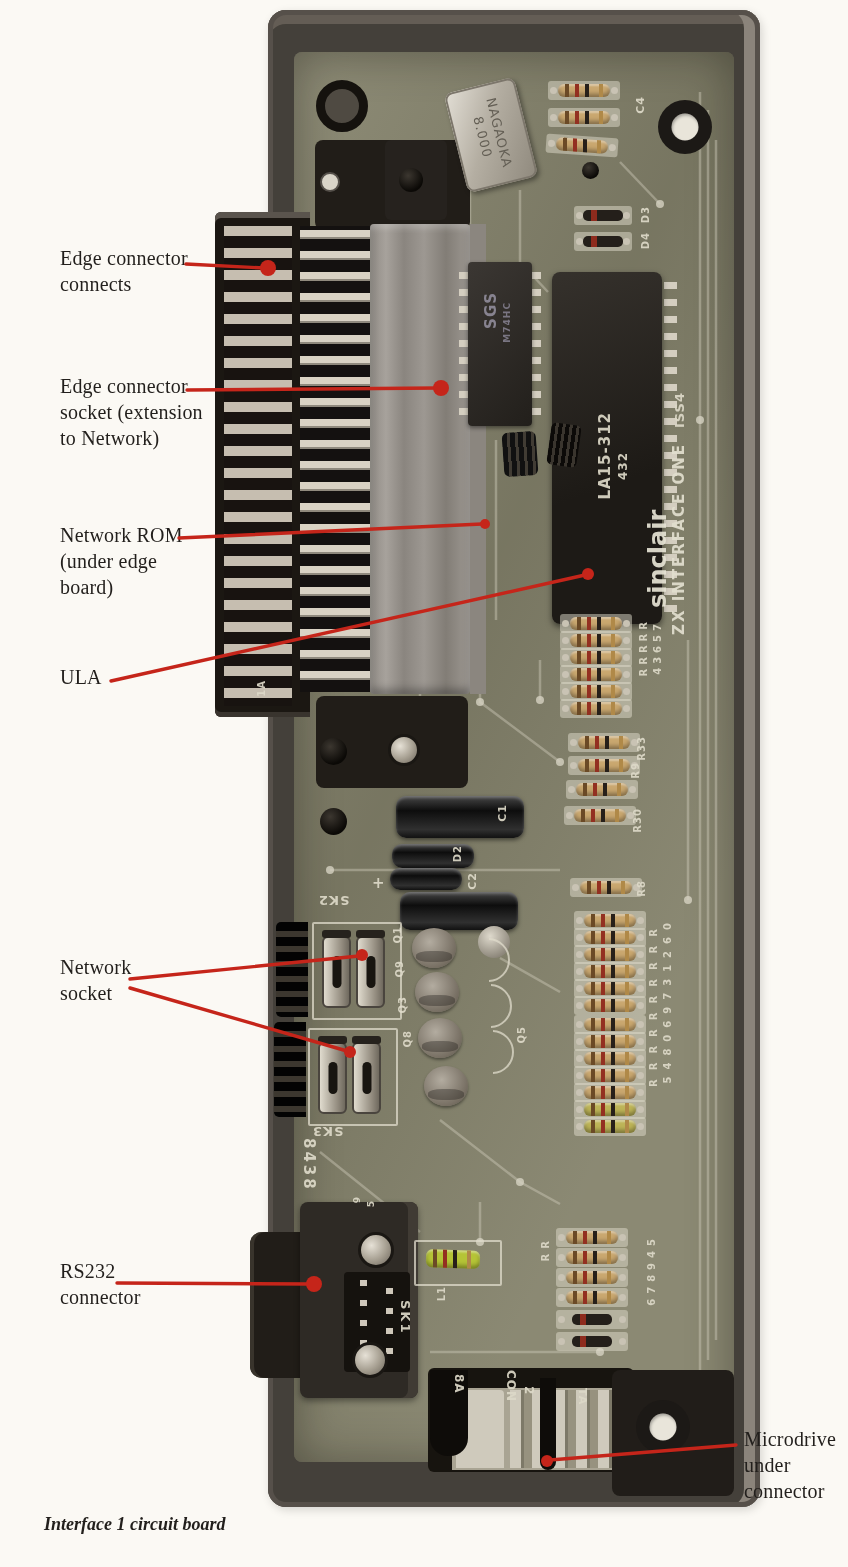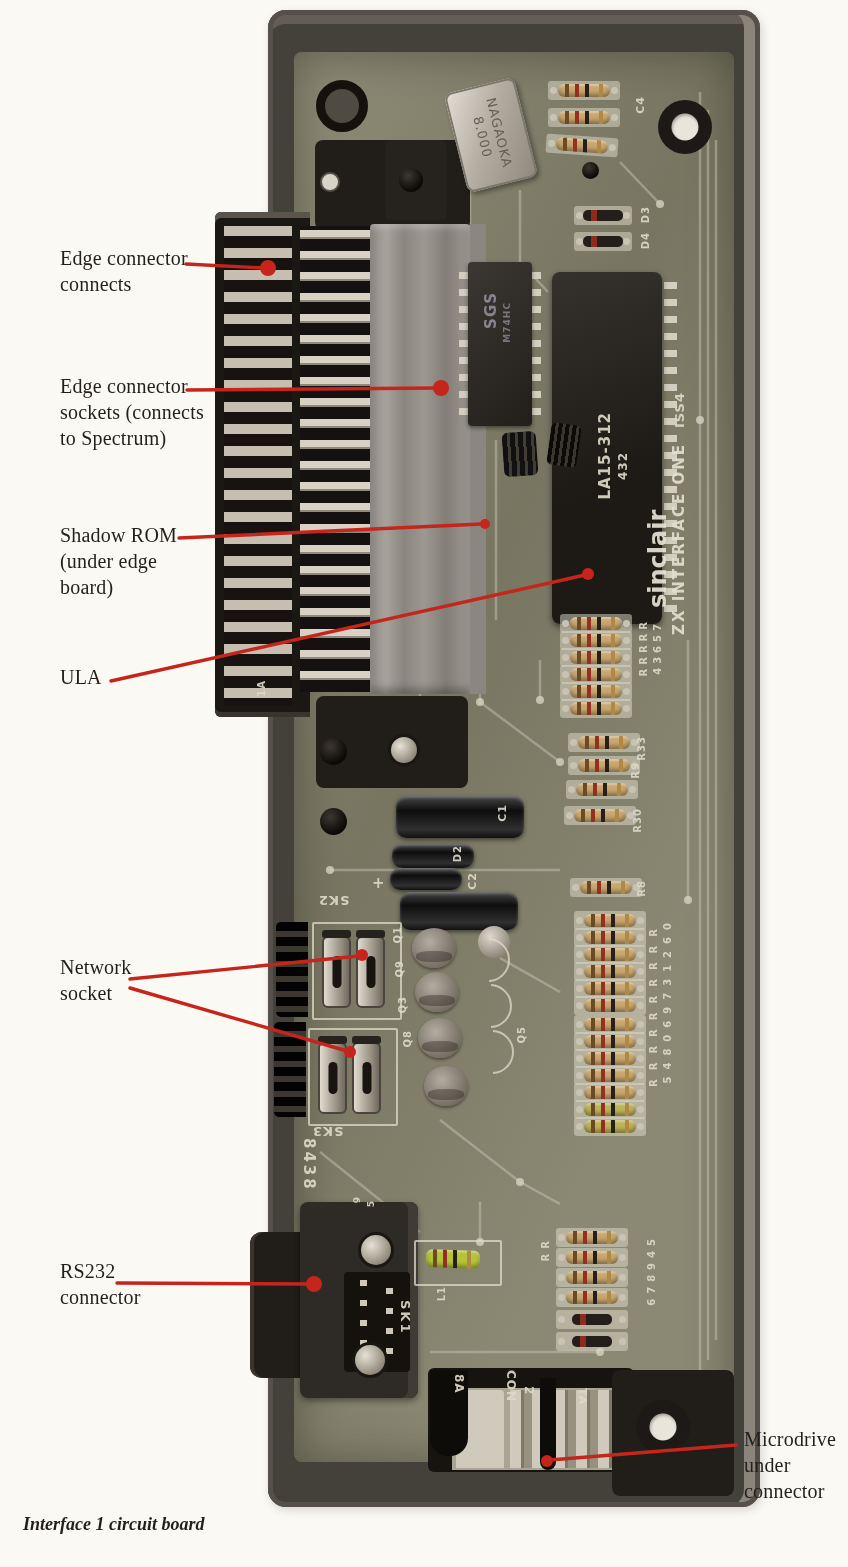--- a/index.html
+++ b/index.html
@@ -392,45 +392,45 @@
 <div class="mhole" style="left:636px;top:1400px;width:54px;height:54px;">
     <div class="inner"></div>
   </div>
 
 <div class="lbl" style="left:60px;top:245px;">
   <span>Edge connector</span><br>
   <span>connects</span>
 </div>
 <div class="lbl" style="left:60px;top:373px;">
   <span>Edge connector</span><br>
-  <span>sockets (connects</span><br>
-  <span>to Spectrum)</span>
+  <span>socket (extension</span><br>
+  <span>to Network)</span>
 </div>
 <div class="lbl" style="left:60px;top:522px;">
-  <span>Shadow ROM</span><br>
+  <span>Network ROM</span><br>
   <span>(under edge</span><br>
   <span>board)</span>
 </div>
 <div class="lbl" style="left:60px;top:664px;">
   <span>ULA</span>
 </div>
 <div class="lbl" style="left:60px;top:954px;">
   <span>Network</span><br>
   <span>socket</span>
 </div>
 <div class="lbl" style="left:60px;top:1258px;">
   <span>RS232</span><br>
   <span>connector</span>
 </div>
 <div class="lbl" style="left:720px;top:1426px;padding-left:24px;">
   <span>Microdrive</span><br>
   <span>under</span><br>
   <span>connector</span>
 </div>
-<div class="caption" style="left:23px;top:1514px;">Interface 1 circuit board</div>
+<div class="caption" style="left:44px;top:1514px;">Interface 1 circuit board</div>
 
 <svg class="layer" width="848" height="1567" style="z-index:30;">
   <g stroke="#c5251a" stroke-width="3.4" stroke-linecap="round">
     <line x1="186" y1="264" x2="264" y2="268"></line>
     <line x1="187" y1="390" x2="438" y2="388"></line>
     <line x1="179" y1="538" x2="482" y2="524"></line>
     <line x1="111" y1="681" x2="585" y2="575"></line>
     <line x1="130" y1="979" x2="359" y2="956"></line>
     <line x1="130" y1="988" x2="347" y2="1051"></line>
     <line x1="117" y1="1283" x2="310" y2="1284"></line>

